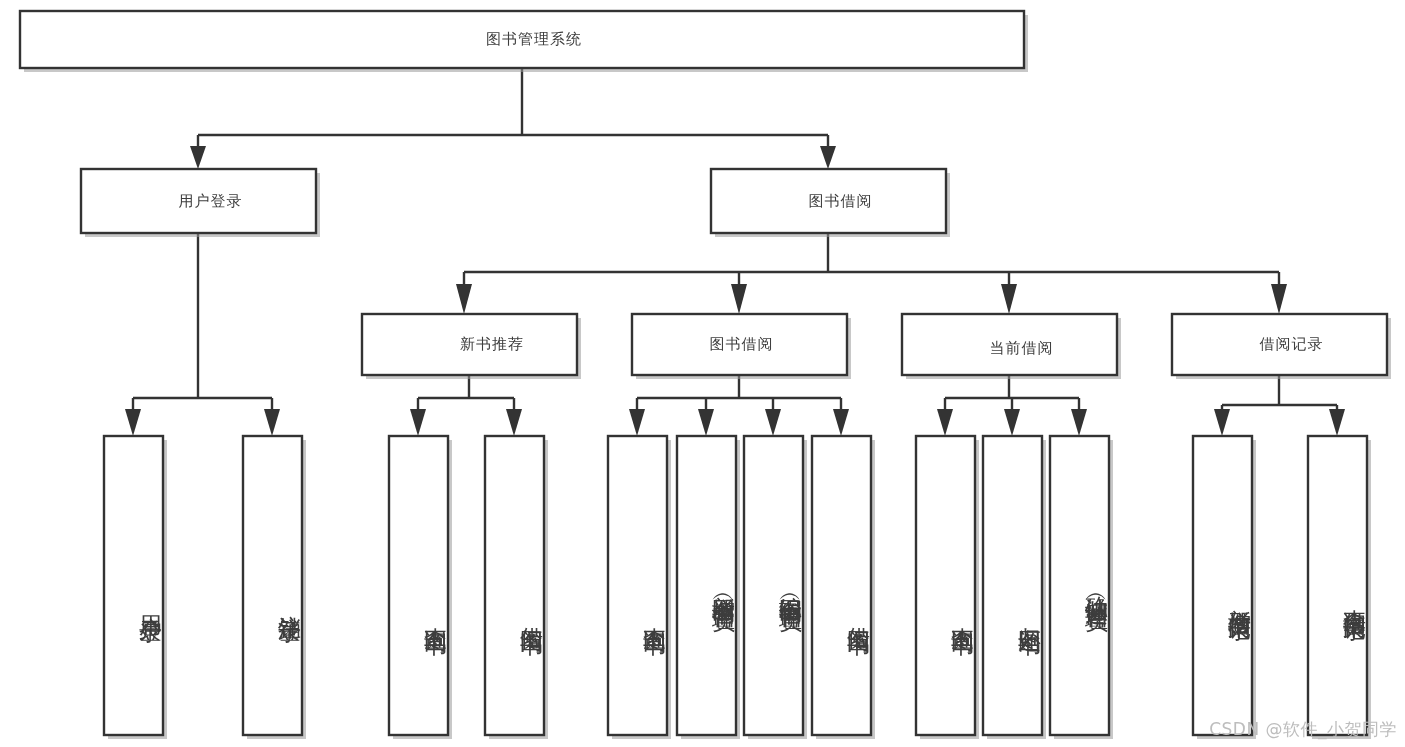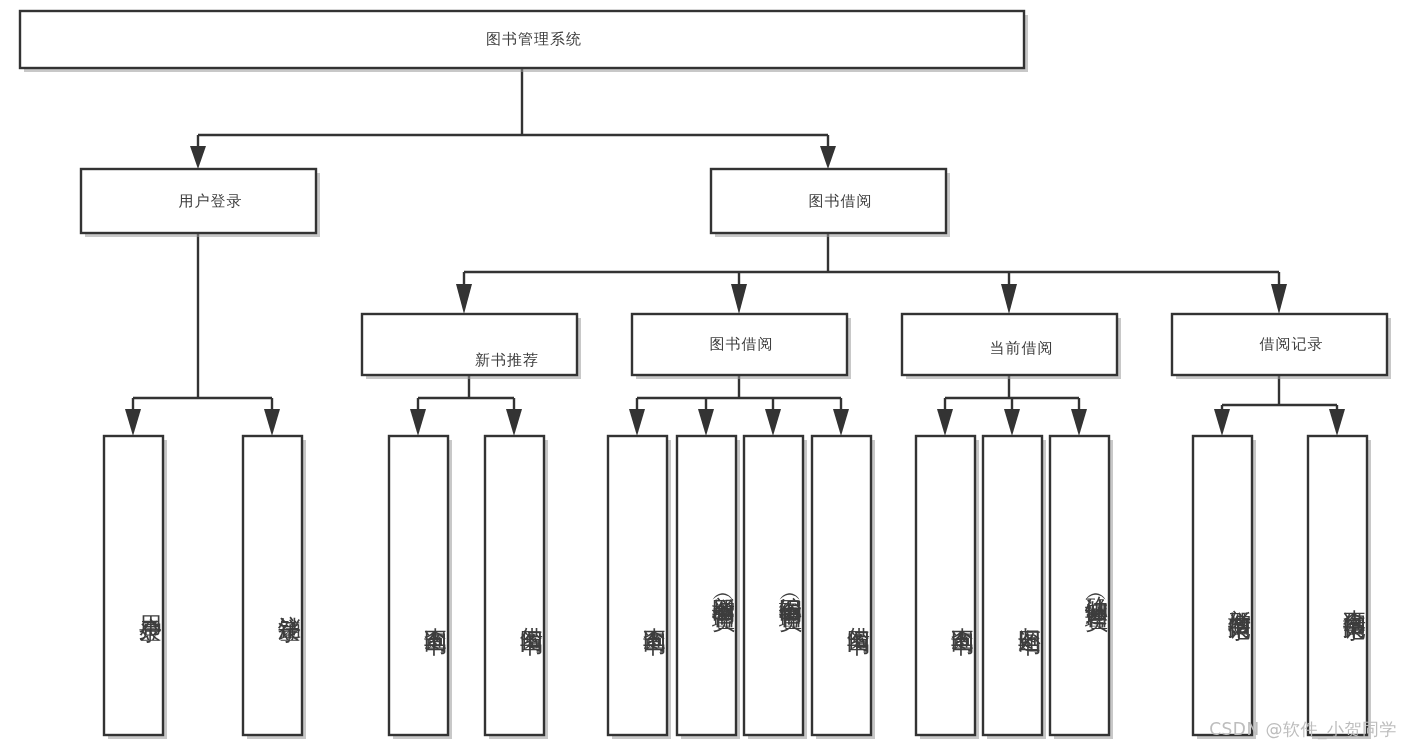--- a/index.html
+++ b/index.html
@@ -217,21 +217,21 @@
       <rect class="node-rect" x="1308" y="436" width="59" height="299"></rect>
     </g>
   </svg>
 
   <div class="htext" style="left:20px; top:11px; width:1004px; height:57px;">图书管理系统</div>
 
   <div class="htext" style="left:81px; top:169px; width:235px; height:64px;">用户登录</div>
 
   <div class="htext" style="left:711px; top:169px; width:235px; height:64px;">图书借阅</div>
 
-  <div class="htext" style="left:370px; top:314px; width:250px; height:61px;margin-top:16px;">新书推荐</div>
+  <div class="htext" style="left:355px; top:314px; width:250px; height:61px;">新书推荐</div>
 
   <div class="htext" style="left:632px; top:314px; width:195px; height:61px;">图书借阅</div>
 
   <div class="htext" style="left:902px; top:314px; width:215px; height:68px;">当前借阅</div>
 
   <div class="htext" style="left:1172px; top:314px; width:215px; height:61px;">借阅记录</div>
 
   <div class="vtext" style="left:104px; top:476px; width:59px; height:250px;">用户登录</div>
 
   <div class="vtext" style="left:243px; top:476px; width:59px; height:250px;">注销登录</div>

